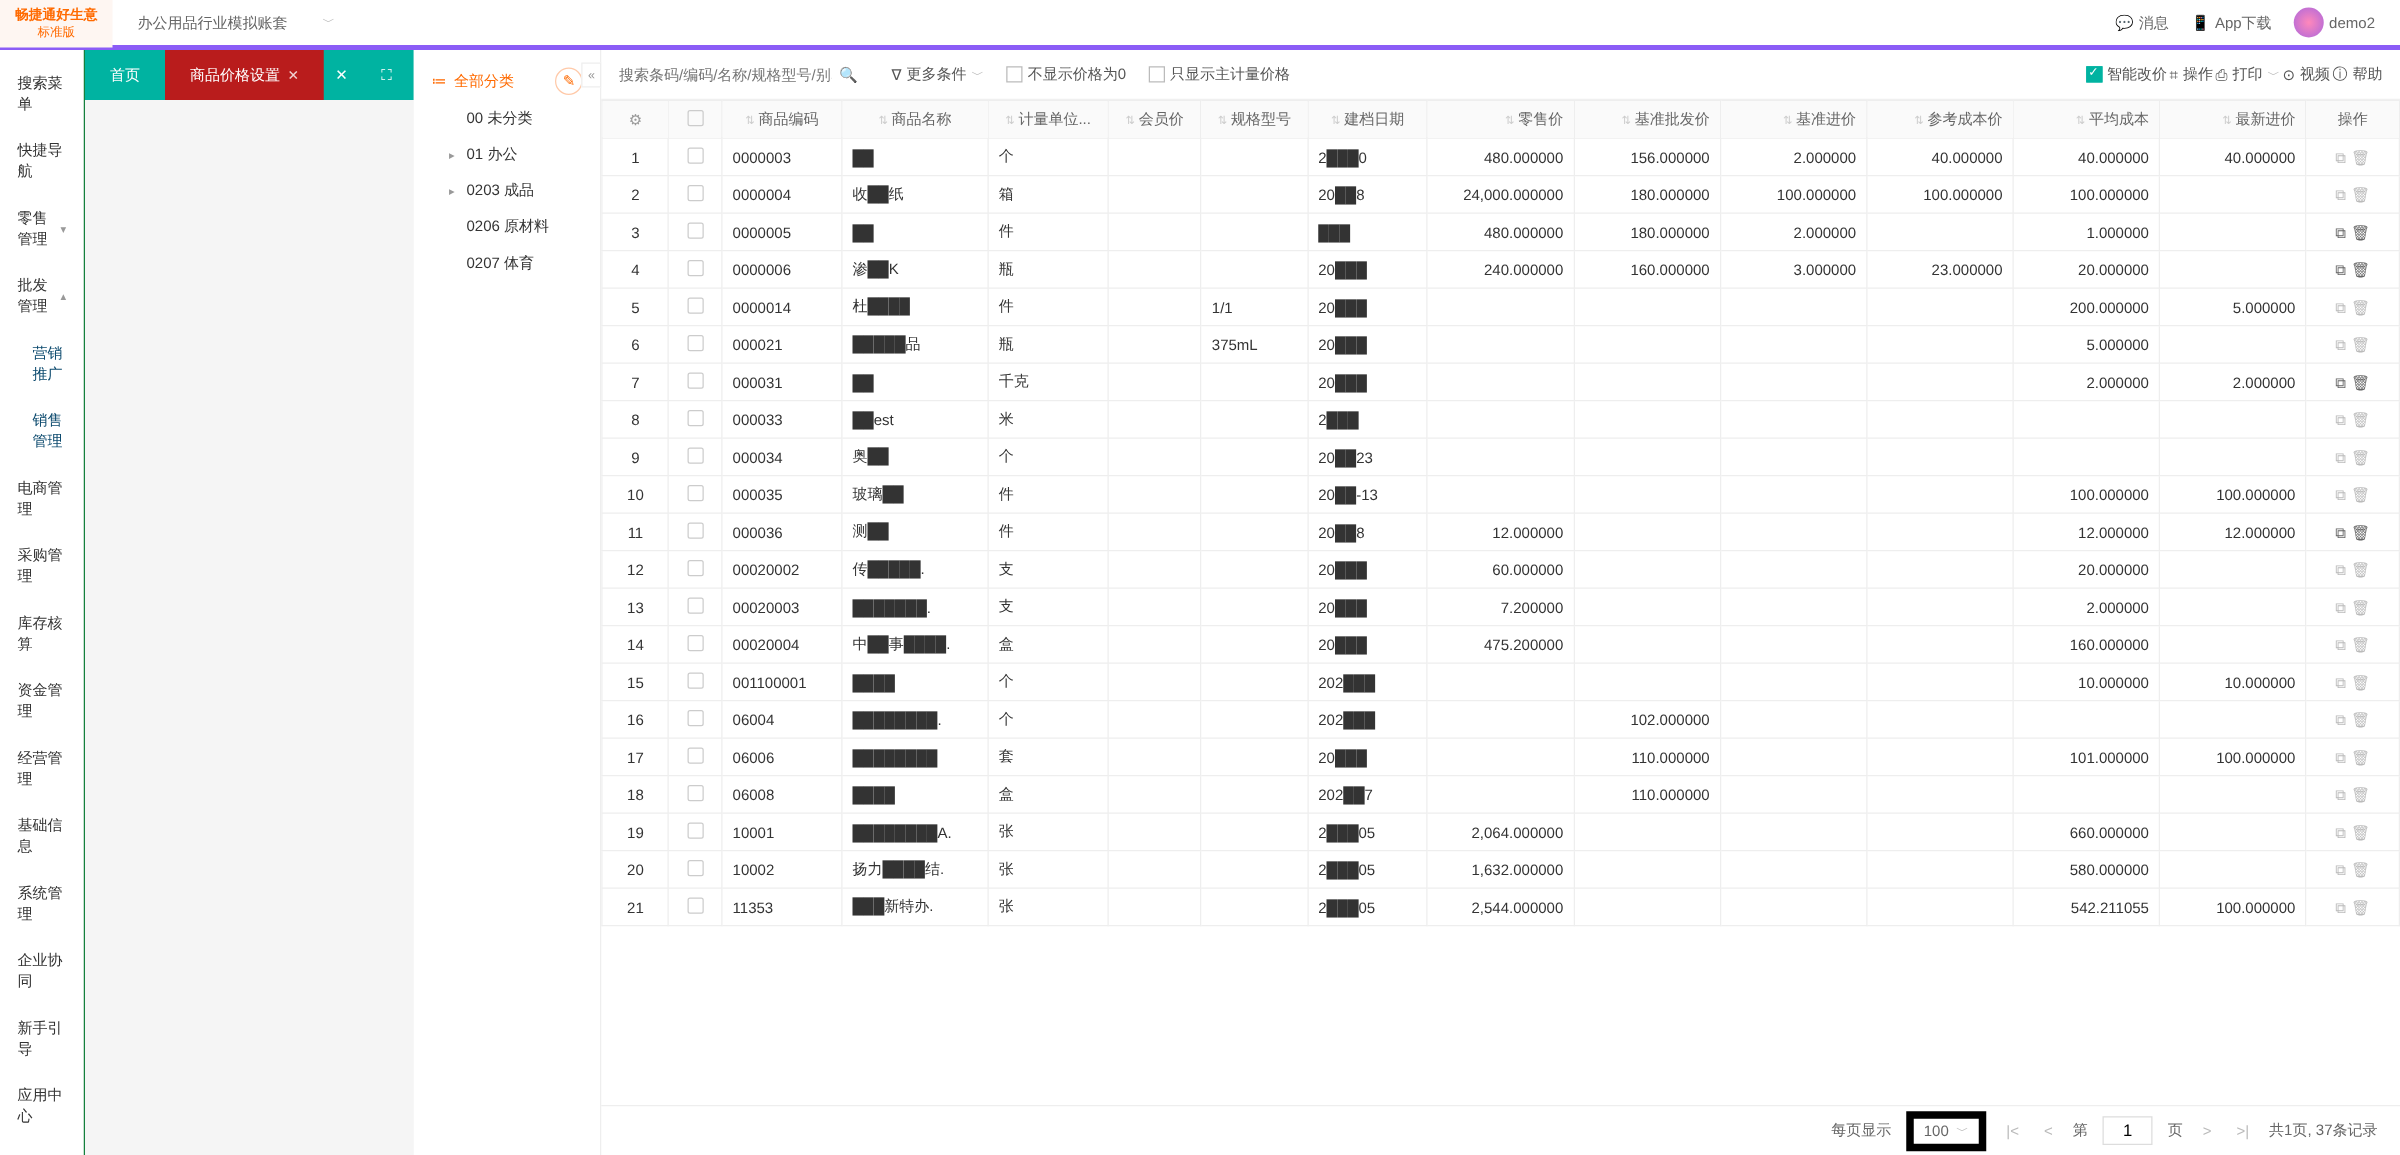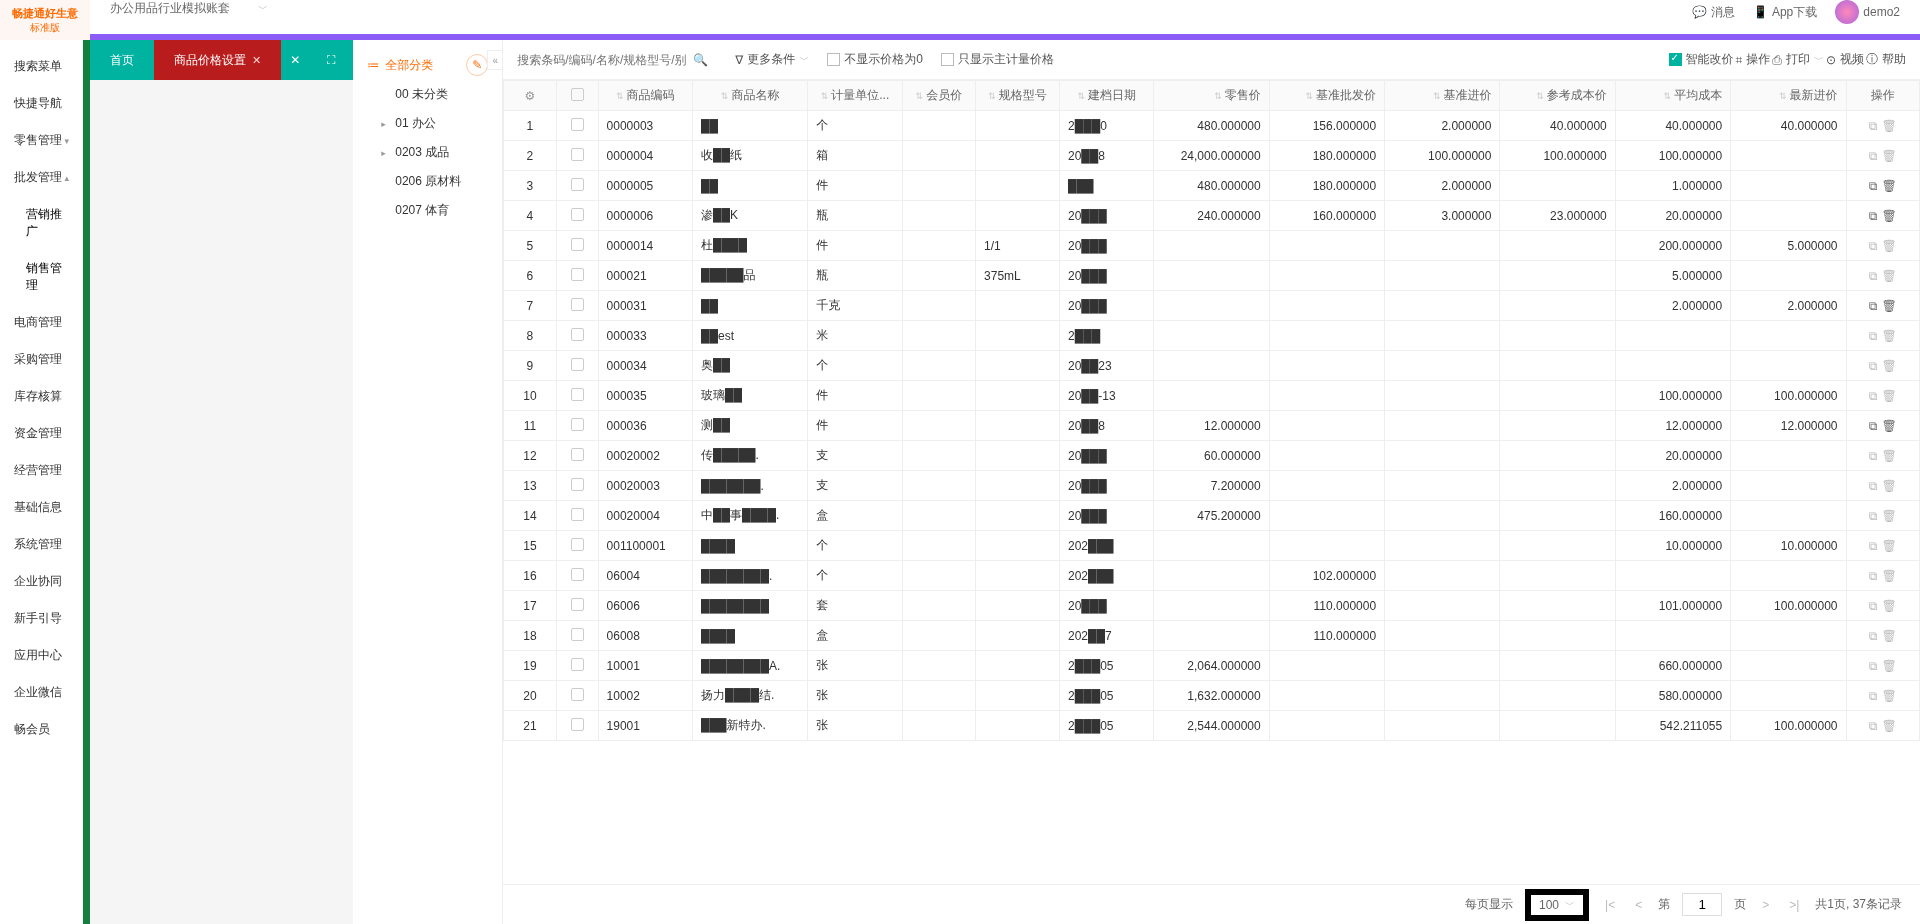--- a/index.html
+++ b/index.html
@@ -1,30 +1,30 @@
 <!DOCTYPE html>
 <html><head>
 <meta charset="utf-8">
 <style>
 *{box-sizing:border-box;margin:0;padding:0;font-family:"Microsoft YaHei",Arial,sans-serif}
 body{background:#f5f5f5;font-size:12px;color:#333;overflow:hidden}
 .app{display:flex;flex-direction:column;height:924px;width:1920px}
-.topbar{height:40px;background:#fff;display:flex;align-items:flex-start;border-bottom:6px solid #8b5cf6}
+.topbar{height:40px;background:#fff;display:flex;align-items:center;border-bottom:4px solid #8b5cf6}
 .logo{width:90px;height:40px;display:flex;flex-direction:column;align-items:center;justify-content:center;background:#fef6f2}
 .logo-t{color:#ff6a00;font-size:11px;font-weight:bold}
 .logo-b{color:#ff6a00;font-size:10px}
 .context{padding:0 20px;color:#666;flex:1;display:flex;align-items:center;gap:28px}
 .chev{color:#bbb;font-size:10px}
 .top-right{display:flex;align-items:center;gap:18px;padding-right:20px;color:#666}
 .top-right .item{display:flex;align-items:center;gap:4px;cursor:pointer}
 .avatar{width:24px;height:24px;border-radius:50%;background:radial-gradient(circle,#f8b 0%,#a6d 100%)}
 .body{flex:1;display:flex;min-height:0}
-.sidebar{width:90px;background:#fff;border-right:7px solid #15803d;display:flex;flex-direction:column;padding-top:8px}
+.sidebar{width:68px;background:#fff;border-right:1px solid #15803d;display:flex;flex-direction:column;padding-top:8px}
 .sidebar .mi{padding:10px 14px;color:#333;cursor:pointer;display:flex;justify-content:space-between;align-items:center}
-.sidebar .mi.sub{padding-left:26px;color:#000000}
+.sidebar .mi.sub{padding-left:26px;color:#0c4a6e}
 .sidebar .caret{font-size:9px;color:#999}
 .main{flex:1;display:flex;flex-direction:row;min-width:0}
 .tabs{height:40px;background:#00b3a1;display:flex;align-items:center;color:#fff}
 .tab{padding:0 20px;height:40px;display:flex;align-items:center;gap:6px;cursor:pointer}
 .tab.active{background:#b91c1c}
 .tab .x{font-size:11px;opacity:.8}
 .tabs-right{margin-left:auto;display:flex;align-items:center;padding-right:8px;gap:8px}
 .tabs-right .ib{width:28px;height:28px;display:flex;align-items:center;justify-content:center;cursor:pointer}
 .content{flex:1;display:flex;min-height:0;background:#fff;margin:0}
 .tree{width:150px;border-right:1px solid #eee;padding:10px 8px;position:relative}
@@ -614,21 +614,21 @@
                     <td class="num"></td>
                     <td class="num"></td>
                     <td class="num"></td>
                     <td class="num">580.000000</td>
                     <td class="num"></td>
                     <td class="ctr"><span class="op-ic ">⧉</span><span class="op-ic ">🗑</span></td>
                   </tr>
                   <tr>
                     <td class="ctr">21</td>
                     <td class="ctr"><span class="row-cb"></span></td>
-                    <td>19001</td>
+                    <td>11353</td>
                     <td>███新特办.</td>
                     <td>张</td>
                     <td class="num"></td>
                     <td></td>
                     <td>2███05</td>
                     <td class="num">2,544.000000</td>
                     <td class="num"></td>
                     <td class="num"></td>
                     <td class="num"></td>
                     <td class="num">542.211055</td>

